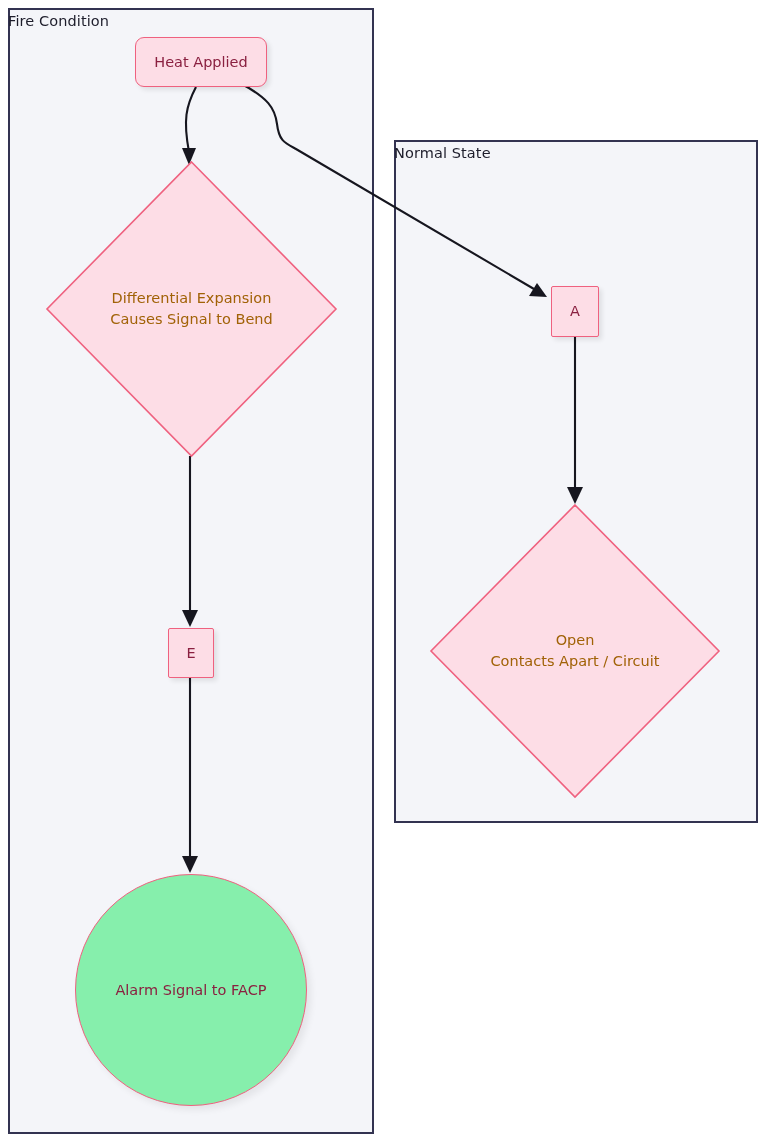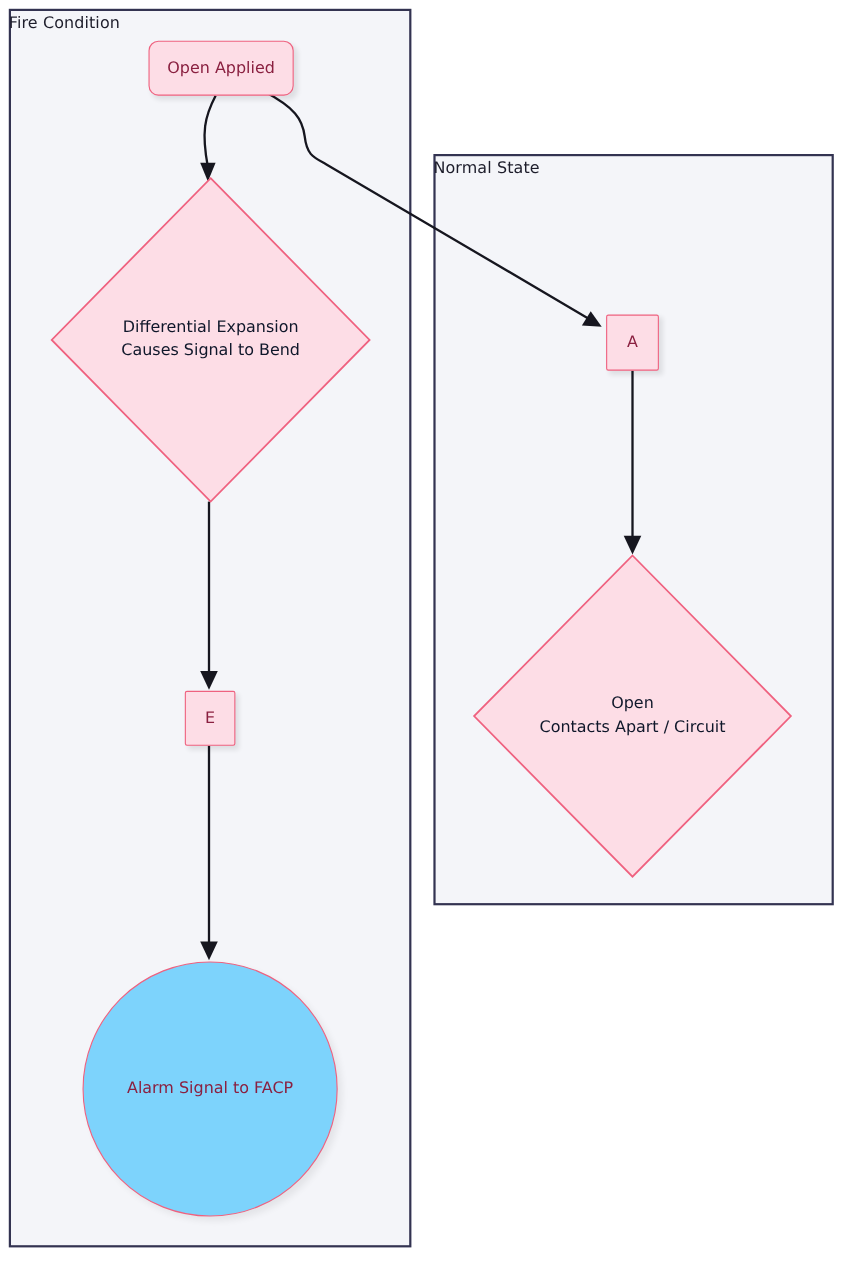--- a/index.html
+++ b/index.html
@@ -61,21 +61,21 @@
     border-radius: 9px;
     box-shadow: 3px 3px 5px rgba(0,0,0,0.09);
   }
   .node-square {
     background: #fddde6;
     border: 1.6px solid #ef617f;
     border-radius: 2px;
     box-shadow: 3px 3px 5px rgba(0,0,0,0.09);
   }
   .node-circle {
-    background: #7dd3fc;
+    background: #86efac;
     border: 1.6px solid #ef617f;
     border-radius: 50%;
     box-shadow: 4px 4px 7px rgba(0,0,0,0.07);
   }
   .node-diamond-wrap {
     position: absolute;
   }
   .node-diamond-wrap svg {
     position: absolute;
     left: 0; top: 0;
@@ -83,21 +83,21 @@
   }
   .node-diamond-label {
     position: absolute;
     left: 0; top: 0;
     width: 100%;
     height: 100%;
     display: flex;
     align-items: center;
     justify-content: center;
     text-align: center;
-    color: #0f172a;
+    color: #a16207;
     font-size: 14.5px;
     line-height: 1.45;
     pointer-events: none;
   }
   .edge-path {
     fill: none;
     stroke: #16161f;
     stroke-width: 2.1px;
   }
   .arrow-head {
@@ -137,21 +137,21 @@
       <polygon class="arrow-head" points="190,873 182,856 198,856"></polygon>
     </g>
 
     <g>
       <path class="edge-path" d="M 575 337 L 575 491"></path>
       <polygon class="arrow-head" points="575,504 567,487 583,487"></polygon>
     </g>
   </svg>
 
   <div class="node node-round" id="n-heat" style="left: 135px; top: 37px; width: 132px; height: 50px;">
-    <span>Open Applied</span>
+    <span>Heat Applied</span>
   </div>
 
   <div class="node-diamond-wrap" id="n-expansion" style="left: 47px; top: 162px; width: 289px; height: 294px;">
     <svg id="n-expansion-svg" preserveAspectRatio="none" width="289" height="294" viewBox="0 0 289 294">
       <polygon points="144.5,0 289,147 144.5,294 0,147" fill="#fddde6" stroke="#ef617f" stroke-width="1.6"></polygon>
     </svg>
     <div class="node-diamond-label">
       <div>
         <div>Differential Expansion</div>
         <div>Causes Signal to Bend</div>

